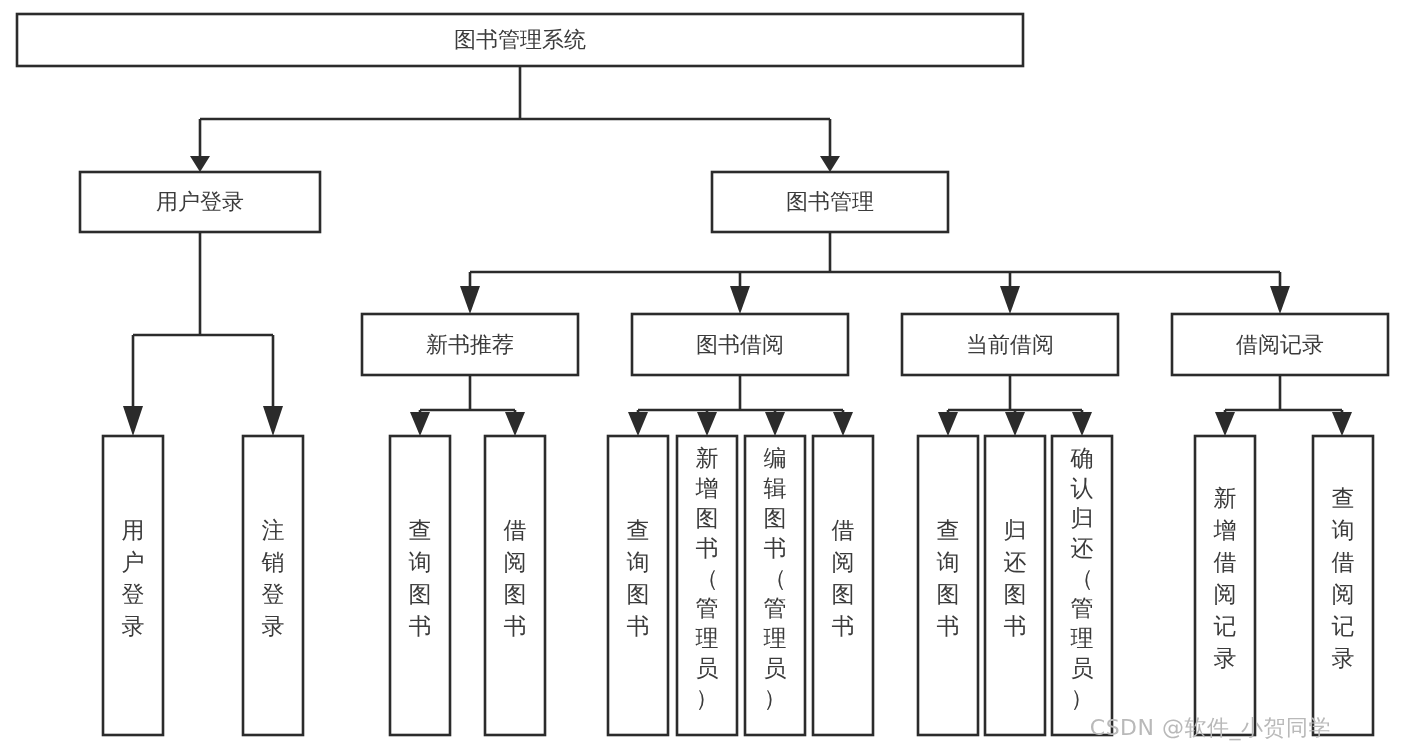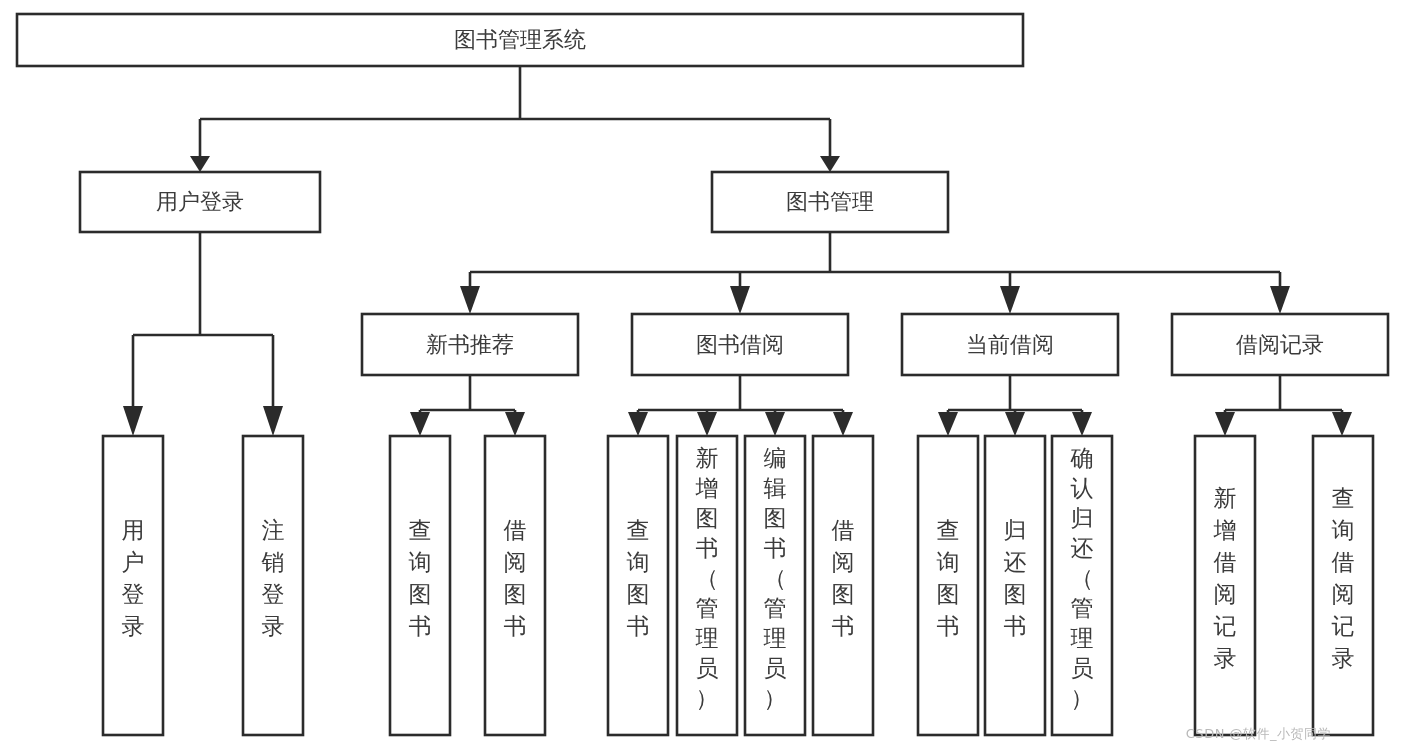--- a/index.html
+++ b/index.html
@@ -58,21 +58,21 @@
     font-family: "DejaVu Sans", "Liberation Sans", sans-serif;
     font-size: 23px;
     fill: #3b3b3b;
     text-anchor: middle;
   }
   .watermark {
     position: absolute;
     right: 8px;
     bottom: 4px;
     font-family: "DejaVu Sans", "Liberation Sans", sans-serif;
-    font-size: 13px;
+    font-size: 22px;
     color: #b9b9b9;
     letter-spacing: 0.5px;
     white-space: nowrap;
     user-select: none;
   }
 </style>
 </head>
 <body>
 
 <div id="diagram-root">

